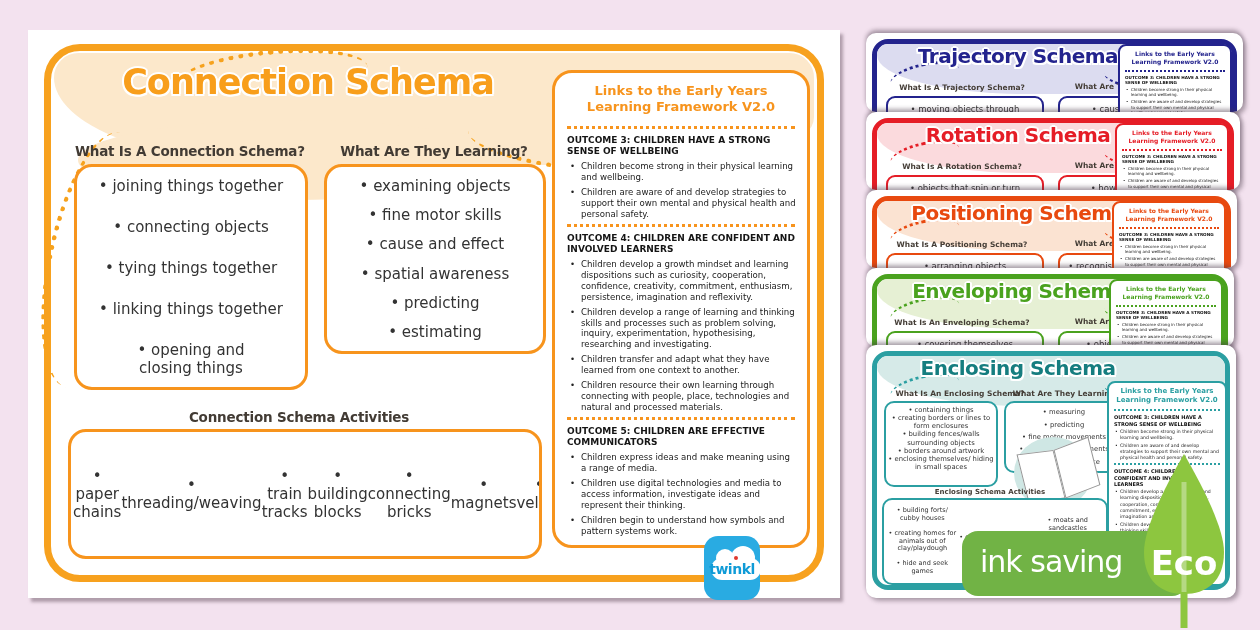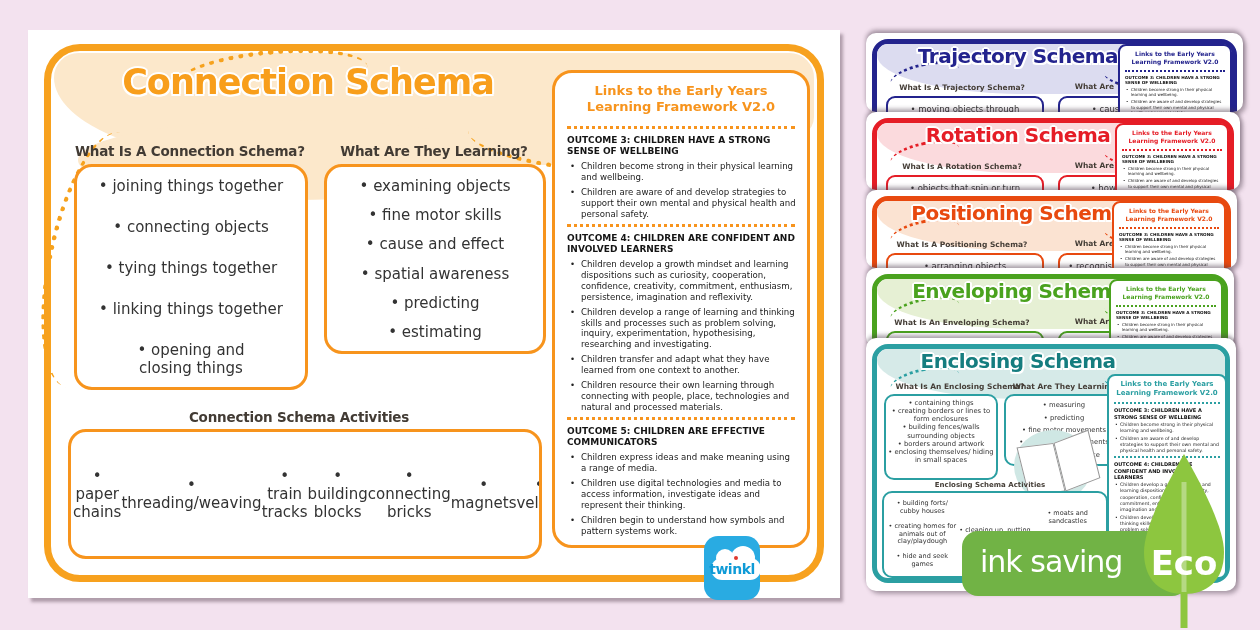--- a/index.html
+++ b/index.html
@@ -272,21 +272,21 @@
     <div class="minifw">
       <div class="mtitle">Links to the Early Years Learning Framework V2.0</div>
       <div class="msep"></div>
       <div class="mh">OUTCOME 3: CHILDREN HAVE A STRONG SENSE OF WELLBEING</div>
       <div class="mli">Children become strong in their physical learning and wellbeing.</div>
       <div class="mli">Children are aware of and develop strategies to support their own mental and physical health and personal safety.</div>
 
     </div>
   </div>
 
-  <div class="scard card-enc" style="top:338px;width:370px;height:253px;z-index:6">
+  <div class="scard card-enc" style="top:345px;width:370px;height:253px;z-index:6">
     <div class="sframe"></div>
     <div class="stint"></div>
     <div class="sarc1"></div>
     <div class="sarc2"></div>
     <div class="stitle outline">Enclosing Schema</div>
 
     <div class="sh swh">What Is An Enclosing Schema?</div>
     <div class="ewb">
       <span class="bull">containing things</span>
       <span class="bull">creating borders or lines to form enclosures</span>

